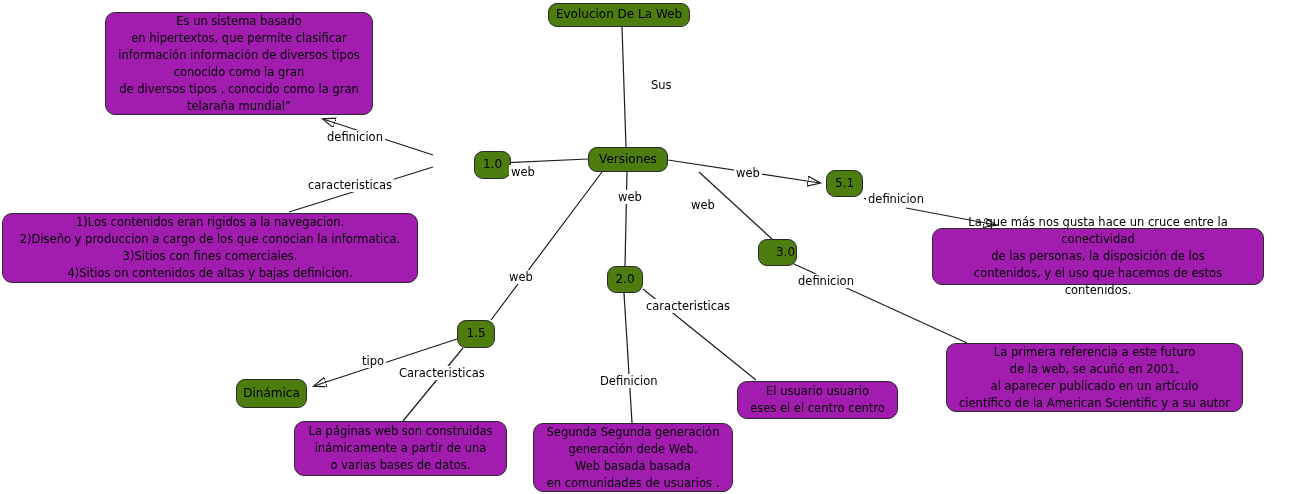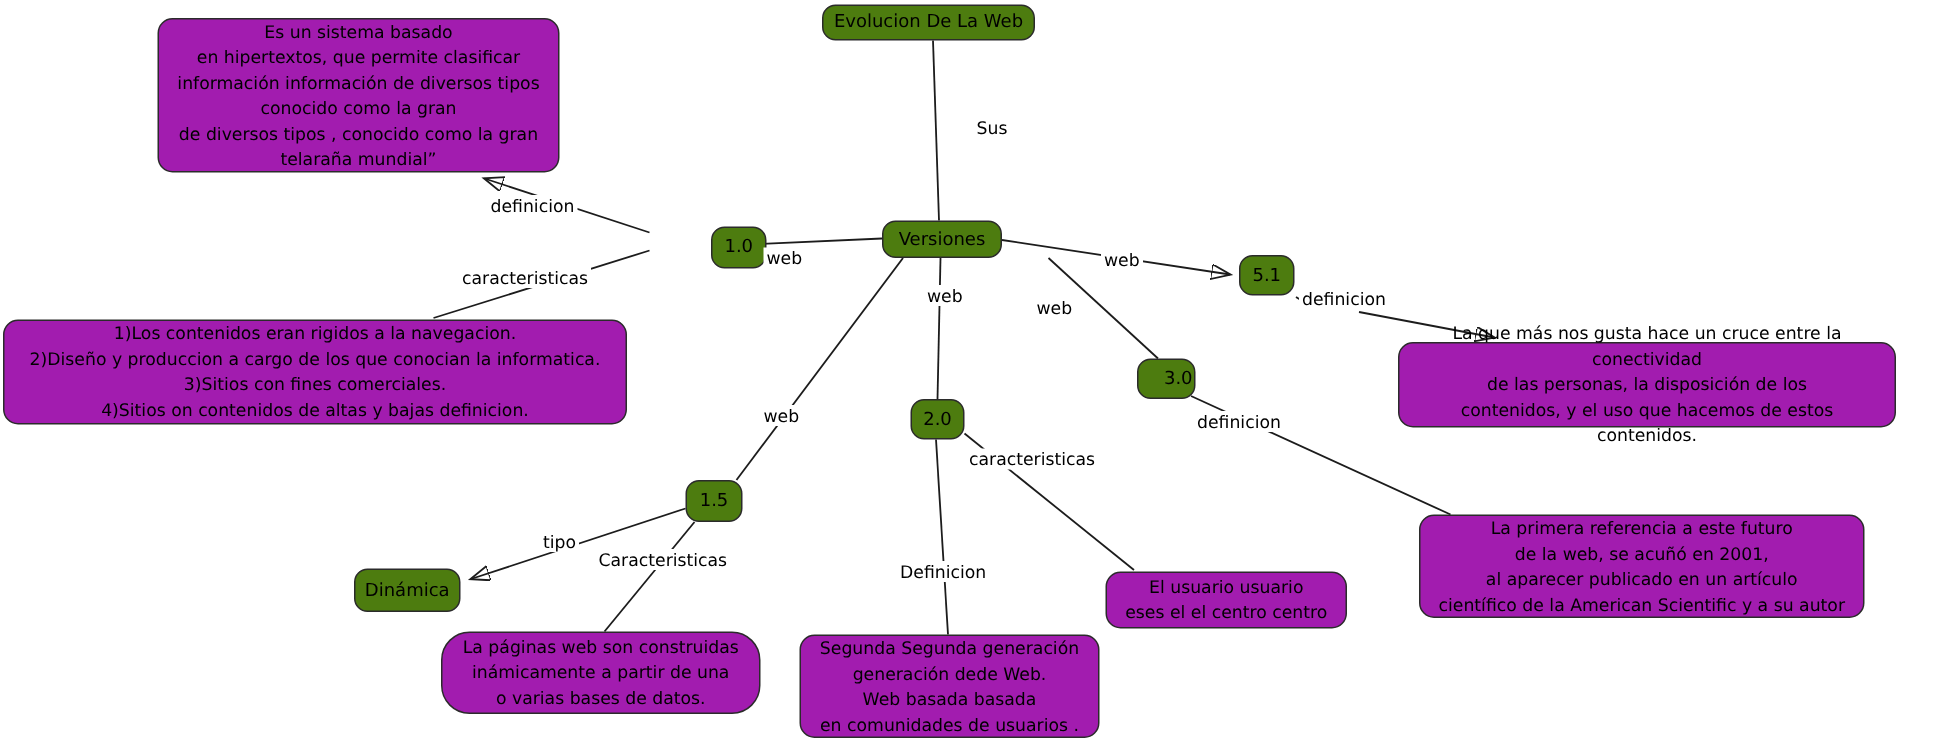--- a/index.html
+++ b/index.html
@@ -121,21 +121,21 @@
 científico de la American Scientific y a su autor</div>
 
   <div class="box" style="left:737px; top:381px; width:161px; height:38px;">El usuario usuario
 eses el el centro centro</div>
 
   <div class="box" style="left:533px; top:423px; width:200px; height:69px;">Segunda Segunda generación
 generación dede Web.
 Web basada basada
 en comunidades de usuarios .</div>
 
-  <div class="box" style="left:294px; top:421px; width:213px; height:55px;border-radius:19px;">La páginas web son construidas
+  <div class="box" style="left:294px; top:421px; width:213px; height:55px;">La páginas web son construidas
 inámicamente a partir de una
 o varias bases de datos.</div>
 
   <span class="link-label" style="left:609px; top:78px;margin-left:40px;">Sus</span>
 
   <span class="link-label" style="left:325px; top:130px;">definicion</span>
 
   <span class="link-label" style="left:306px; top:178px;">caracteristicas</span>
 
   <span class="link-label" style="left:509px; top:165px;">web</span>

